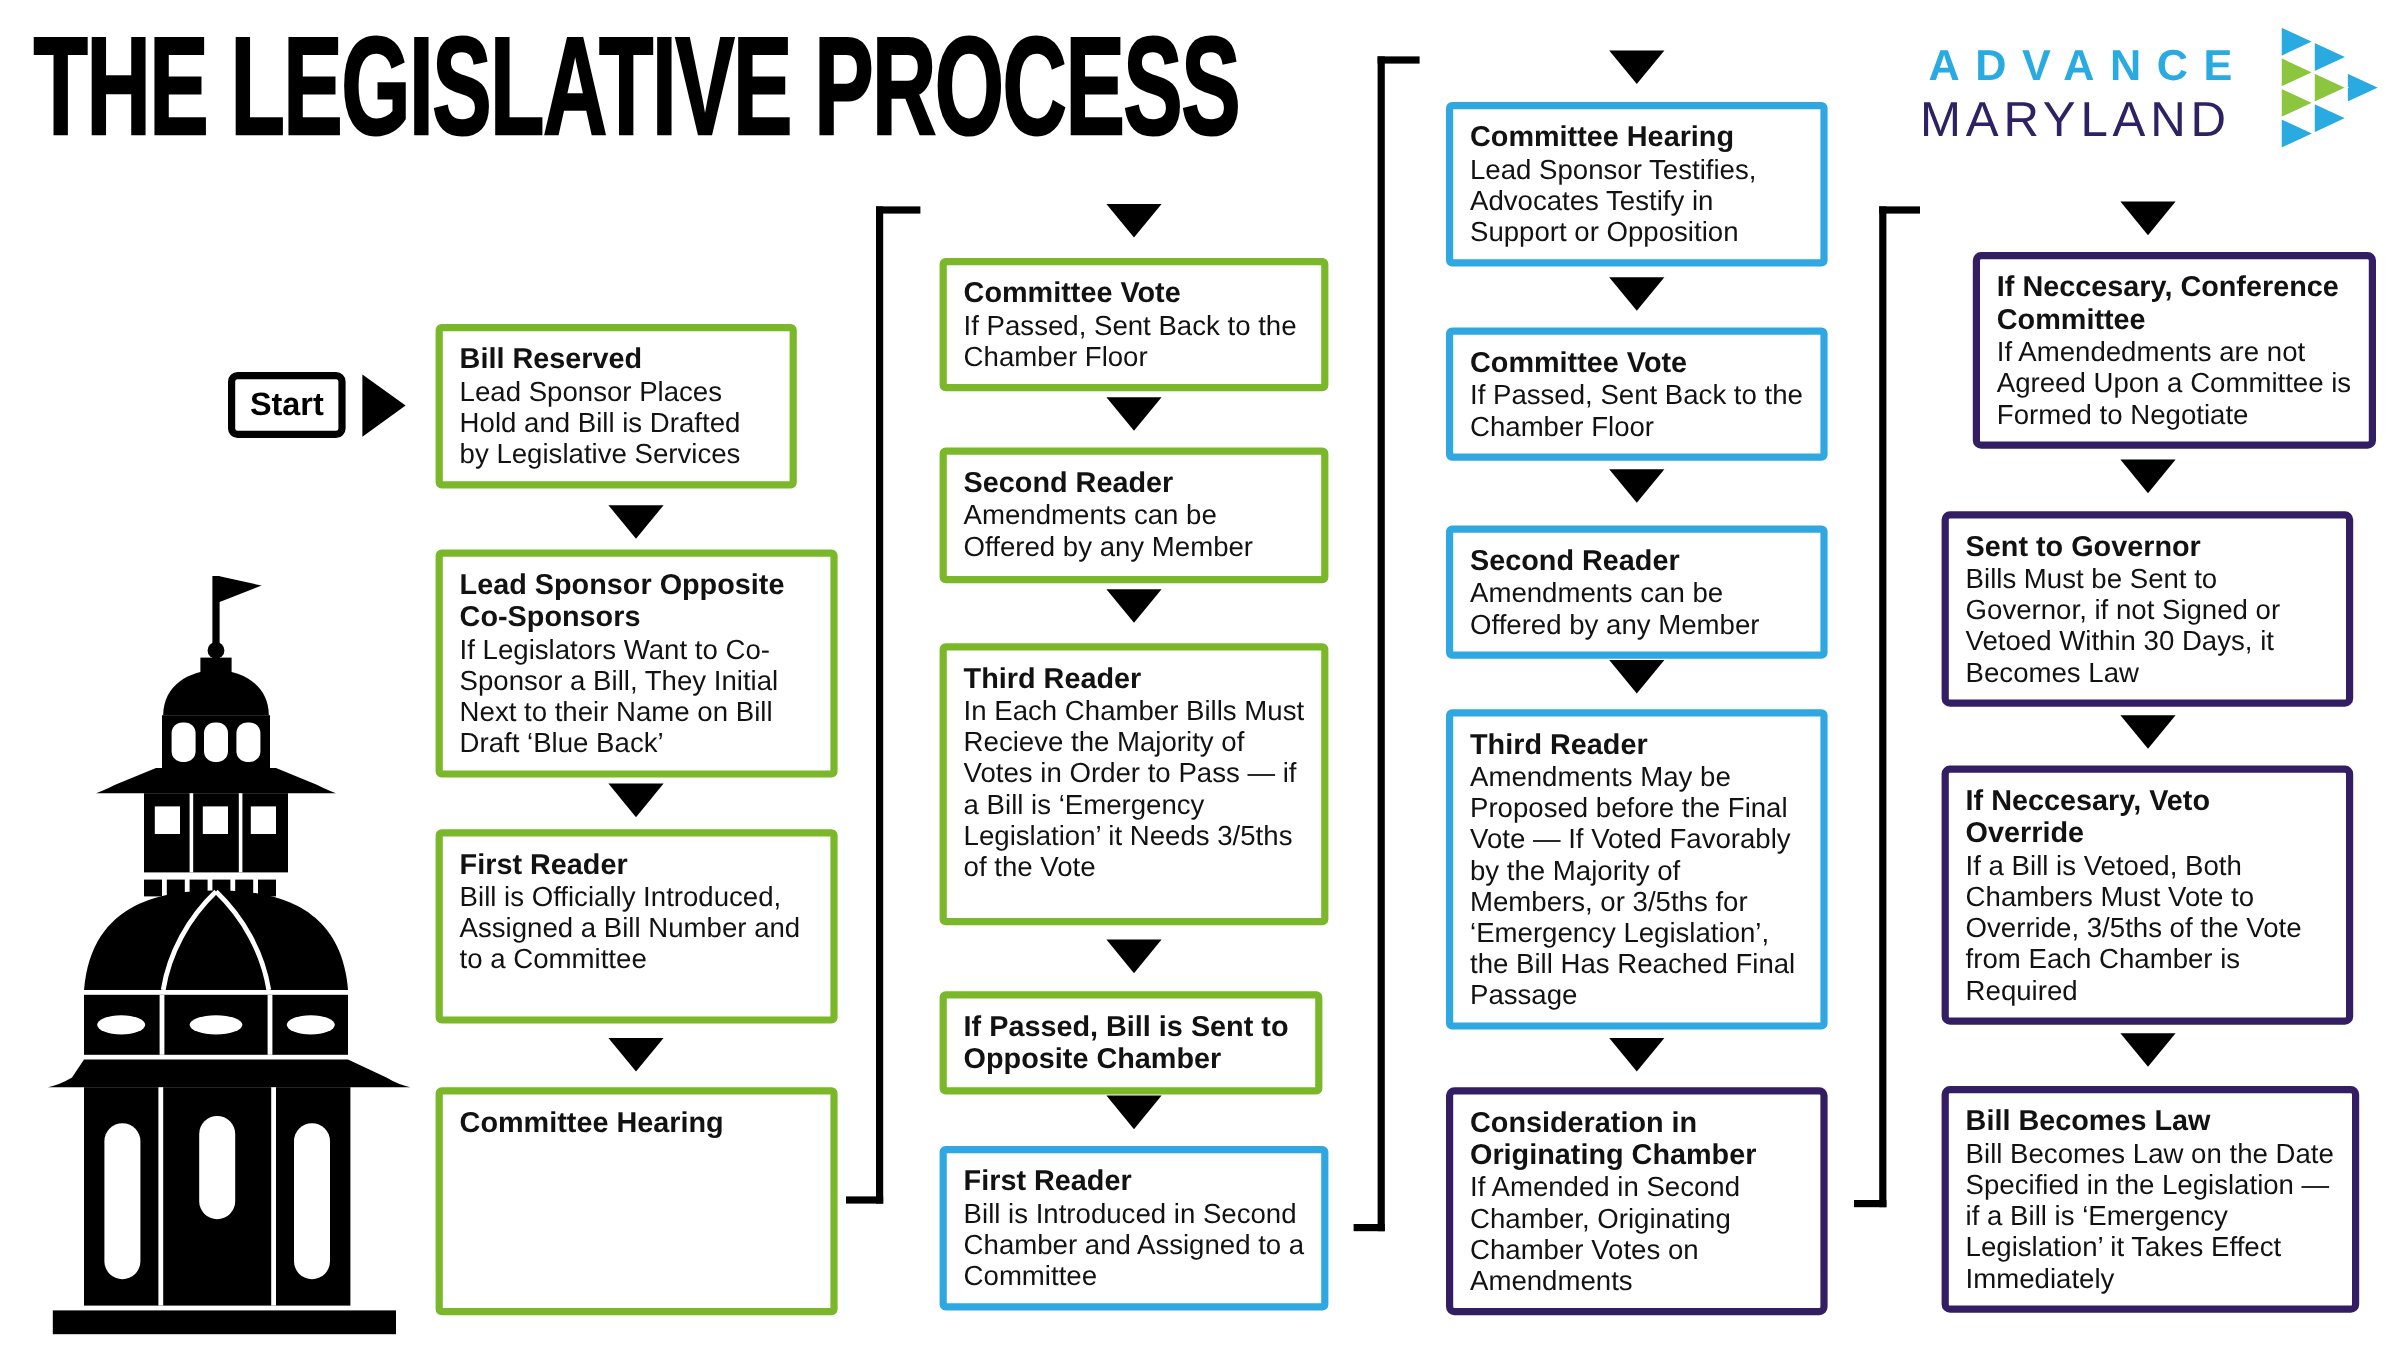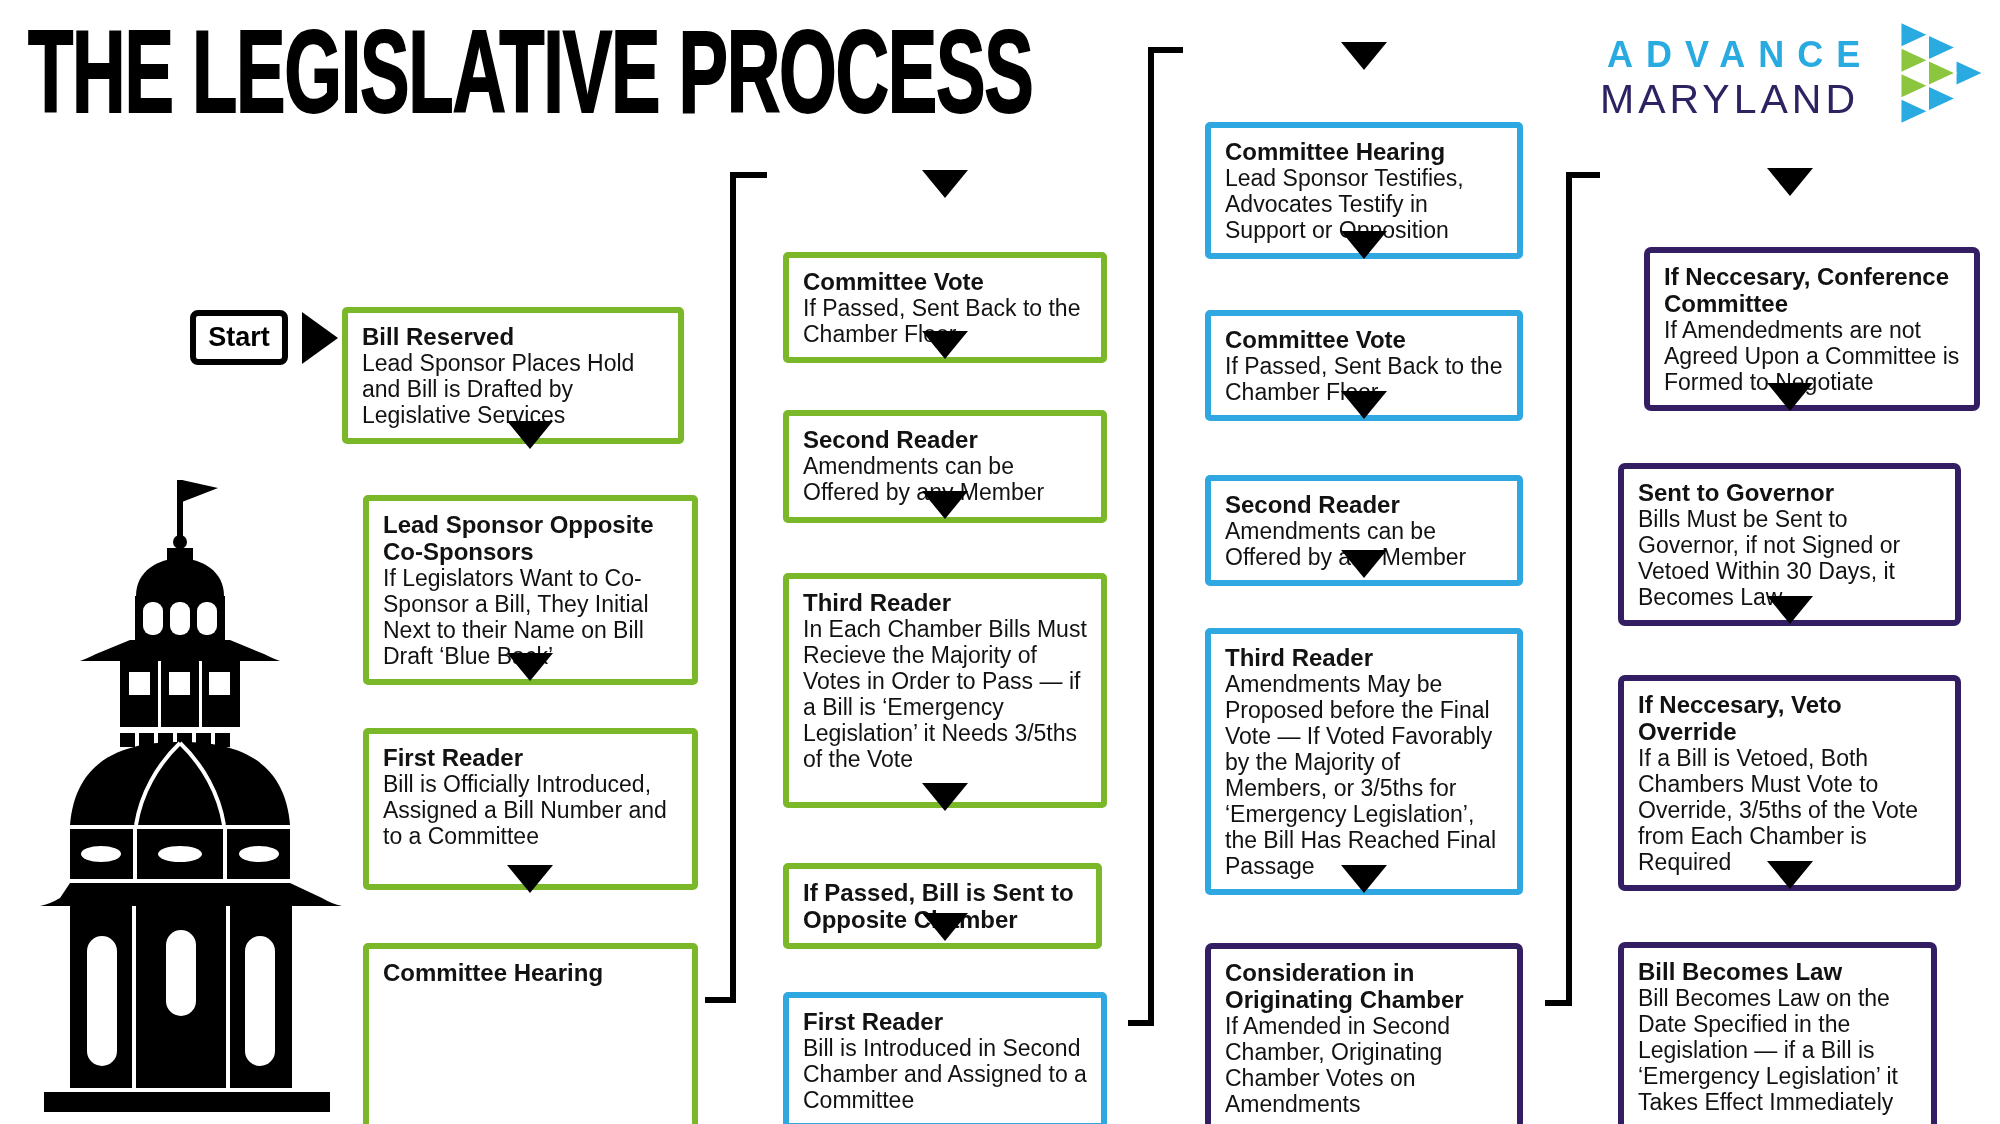--- a/index.html
+++ b/index.html
@@ -21,21 +21,21 @@
 
   
   .start-box{position:absolute;left:190px;top:310px;width:98px;height:55px;box-sizing:border-box;
              border:6px solid #000;border-radius:8px;display:flex;align-items:center;justify-content:center;
              font-size:27px;font-weight:bold;color:#000;background:#fff;}
   .arrow-right{position:absolute;width:0;height:0;border-top:26px solid transparent;
                border-bottom:26px solid transparent;border-left:36px solid #000;}
 
   
   .box{position:absolute;box-sizing:border-box;background:#fff;border-radius:5px;
-       padding:10px 14px;font-size:23px;line-height:1.13;color:#121212;margin-top:37px;}
+       padding:10px 14px;font-size:23px;line-height:1.13;color:#121212;}
   .box .box-title{font-weight:bold;font-size:24px;}
   .box .box-body{margin:0;}
   .green{border:6px solid #7AB829;}
   .blue{border:6px solid #2FA8E1;}
   .purple{border:6px solid #331E63;border-radius:7px;}
 
   
   .arrow-down{position:absolute;width:0;height:0;border-left:23px solid transparent;
               border-right:23px solid transparent;border-top:28px solid #000;}
 
@@ -120,21 +120,21 @@
   <div class="conn" style="left:705px;top:997px;width:31px;height:6px;"></div>
 
   <div class="conn" style="left:1148px;top:47px;width:35px;height:6px;"></div>
   <div class="conn" style="left:1148px;top:47px;width:6px;height:979px;"></div>
   <div class="conn" style="left:1128px;top:1020px;width:26px;height:6px;"></div>
 
   <div class="conn" style="left:1566px;top:172px;width:34px;height:6px;"></div>
   <div class="conn" style="left:1566px;top:172px;width:6px;height:834px;"></div>
   <div class="conn" style="left:1545px;top:1000px;width:27px;height:6px;"></div>
 
-  <div class="box green" style="left:342px;top:270px;width:342px;min-height:134px;">
+  <div class="box green" style="left:363px;top:270px;width:301px;min-height:134px;">
     <div class="box-title">Bill Reserved</div>
     <div class="box-body">Lead Sponsor Places Hold and Bill is Drafted by Legislative Services</div>
   </div>
   <div class="arrow-down" style="left:507px;top:421px;"></div>
   <div class="box green" style="left:363px;top:458px;width:335px;min-height:182px;">
     <div class="box-title">Lead Sponsor Opposite Co-Sponsors</div>
     <div class="box-body">If Legislators Want to Co-Sponsor a Bill, They Initial Next to their Name on Bill Draft ‘Blue Back’</div>
   </div>
   <div class="arrow-down" style="left:507px;top:653px;"></div>
   <div class="box green" style="left:363px;top:691px;width:335px;min-height:162px;">
@@ -207,18 +207,18 @@
   <div class="box purple" style="left:1618px;top:426px;width:343px;min-height:157px;">
     <div class="box-title">Sent to Governor</div>
     <div class="box-body">Bills Must be Sent to Governor, if not Signed or Vetoed Within 30 Days, it Becomes Law</div>
   </div>
   <div class="arrow-down" style="left:1767px;top:596px;"></div>
   <div class="box purple" style="left:1618px;top:638px;width:343px;min-height:210px;">
     <div class="box-title">If Neccesary, Veto Override</div>
     <div class="box-body">If a Bill is Vetoed, Both Chambers Must Vote to Override, 3/5ths of the Vote from Each Chamber is Required</div>
   </div>
   <div class="arrow-down" style="left:1767px;top:861px;"></div>
-  <div class="box purple" style="left:1618px;top:905px;width:319px;min-height:183px;">
+  <div class="box purple" style="left:1618px;top:905px;width:348px;min-height:183px;">
     <div class="box-title">Bill Becomes Law</div>
     <div class="box-body">Bill Becomes Law on the Date Specified in the Legislation — if a Bill is ‘Emergency Legislation’ it Takes Effect Immediately</div>
   </div>
 
 </div>
 
 </body></html>

